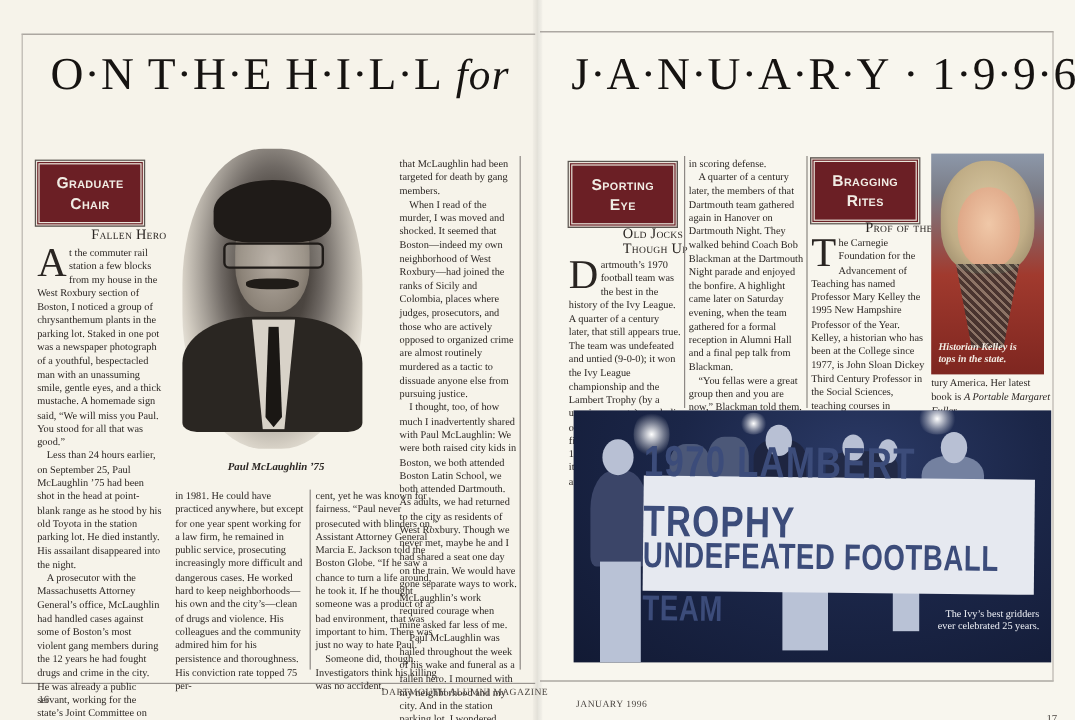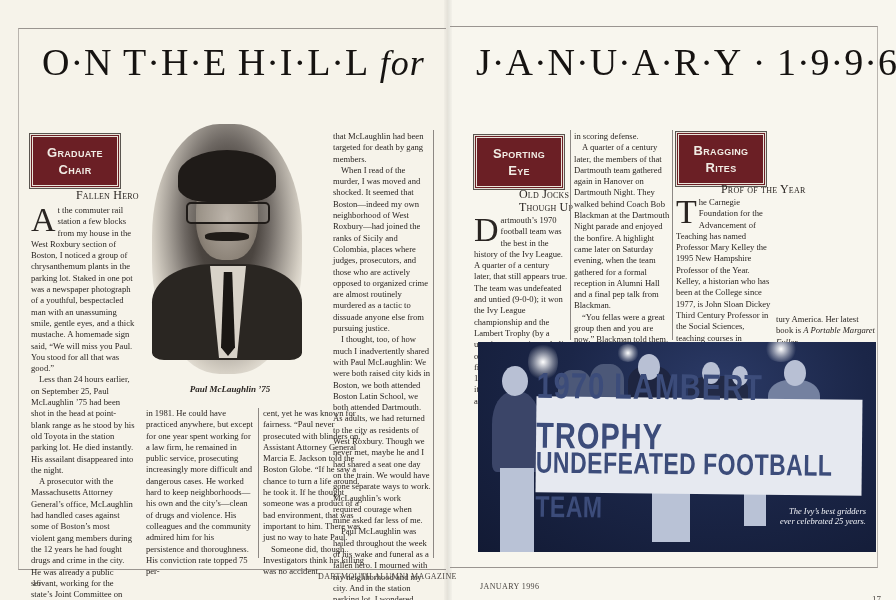--- a/index.html
+++ b/index.html
@@ -148,21 +148,21 @@
     background: #e6e9f0;
     transform: rotate(0.6deg);
     display: flex; flex-direction: column; justify-content: center; align-items: center;
     font-family: "Liberation Sans", sans-serif; font-weight: bold;
     color: #3c4c7a;
   }
   .banner-line1 { font-size: 29px; letter-spacing: 1px; transform: scaleY(1.25); line-height: 40px; }
   .banner-line2 { font-size: 23px; letter-spacing: 0.5px; transform: scaleY(1.3); line-height: 34px; }
   .caption-team {
     position: absolute; right: 10px; bottom: 26px; text-align: right;
-    font-style: italic; font-size: 8.5px; line-height: 10px; color: #f1f3f8;
+    font-size: 8.5px; line-height: 10px; color: #f1f3f8;
   }
 </style>
 </head>
 <body>
 
 <div class="spread">
 
   <div class="page-left"></div>
   <div class="page-right"></div>
   <div class="gutter"></div>
@@ -241,20 +241,29 @@
 
   <div class="section-label" style="left:676px; top:132px;">
     <span>Bragging</span>
     <span>Rites</span>
   </div>
   <div class="kicker" style="left:676px; top:183px;">Prof of the Year</div>
   <div class="col" style="left:676px; top:197px; width:96px;">
     <p class="first"><span class="dropcap">T</span><span>he Carnegie Foundation for the Advancement of Teaching has named Professor Mary Kelley the 1995 New Hampshire Professor of the Year. Kelley, a historian who has been at the College since 1977, is John Sloan Dickey Third Century Professor in the Social Sciences, teaching courses in American cultural and intellectual history, women’s history, and topics in nineteenth-cen-</span></p>
   </div>
 
+  <div class="photo-kelley">
+    <div class="kelley-hair"></div>
+    <div class="kelley-face"></div>
+    <div class="kelley-scarf"></div>
+    <div class="caption-kelley">
+      <div>Historian Kelley is</div>
+      <div>tops in the state.</div>
+    </div>
+  </div>
   <div class="col" style="left:776px; top:314px; width:100px;">
     <span>tury America. Her latest book is</span>
     <i>A Portable Margaret Fuller.</i>
   </div>
 
   <div class="photo-team">
     <div class="team-light" style="left:50px; top:0px; width:30px; height:40px;"></div>
     <div class="team-light" style="left:138px; top:2px; width:24px; height:18px;"></div>
     <div class="team-light" style="left:286px; top:-6px; width:34px; height:26px;"></div>
     <div class="team-person" style="left:80px; top:28px; width:34px; height:40px;"></div>

